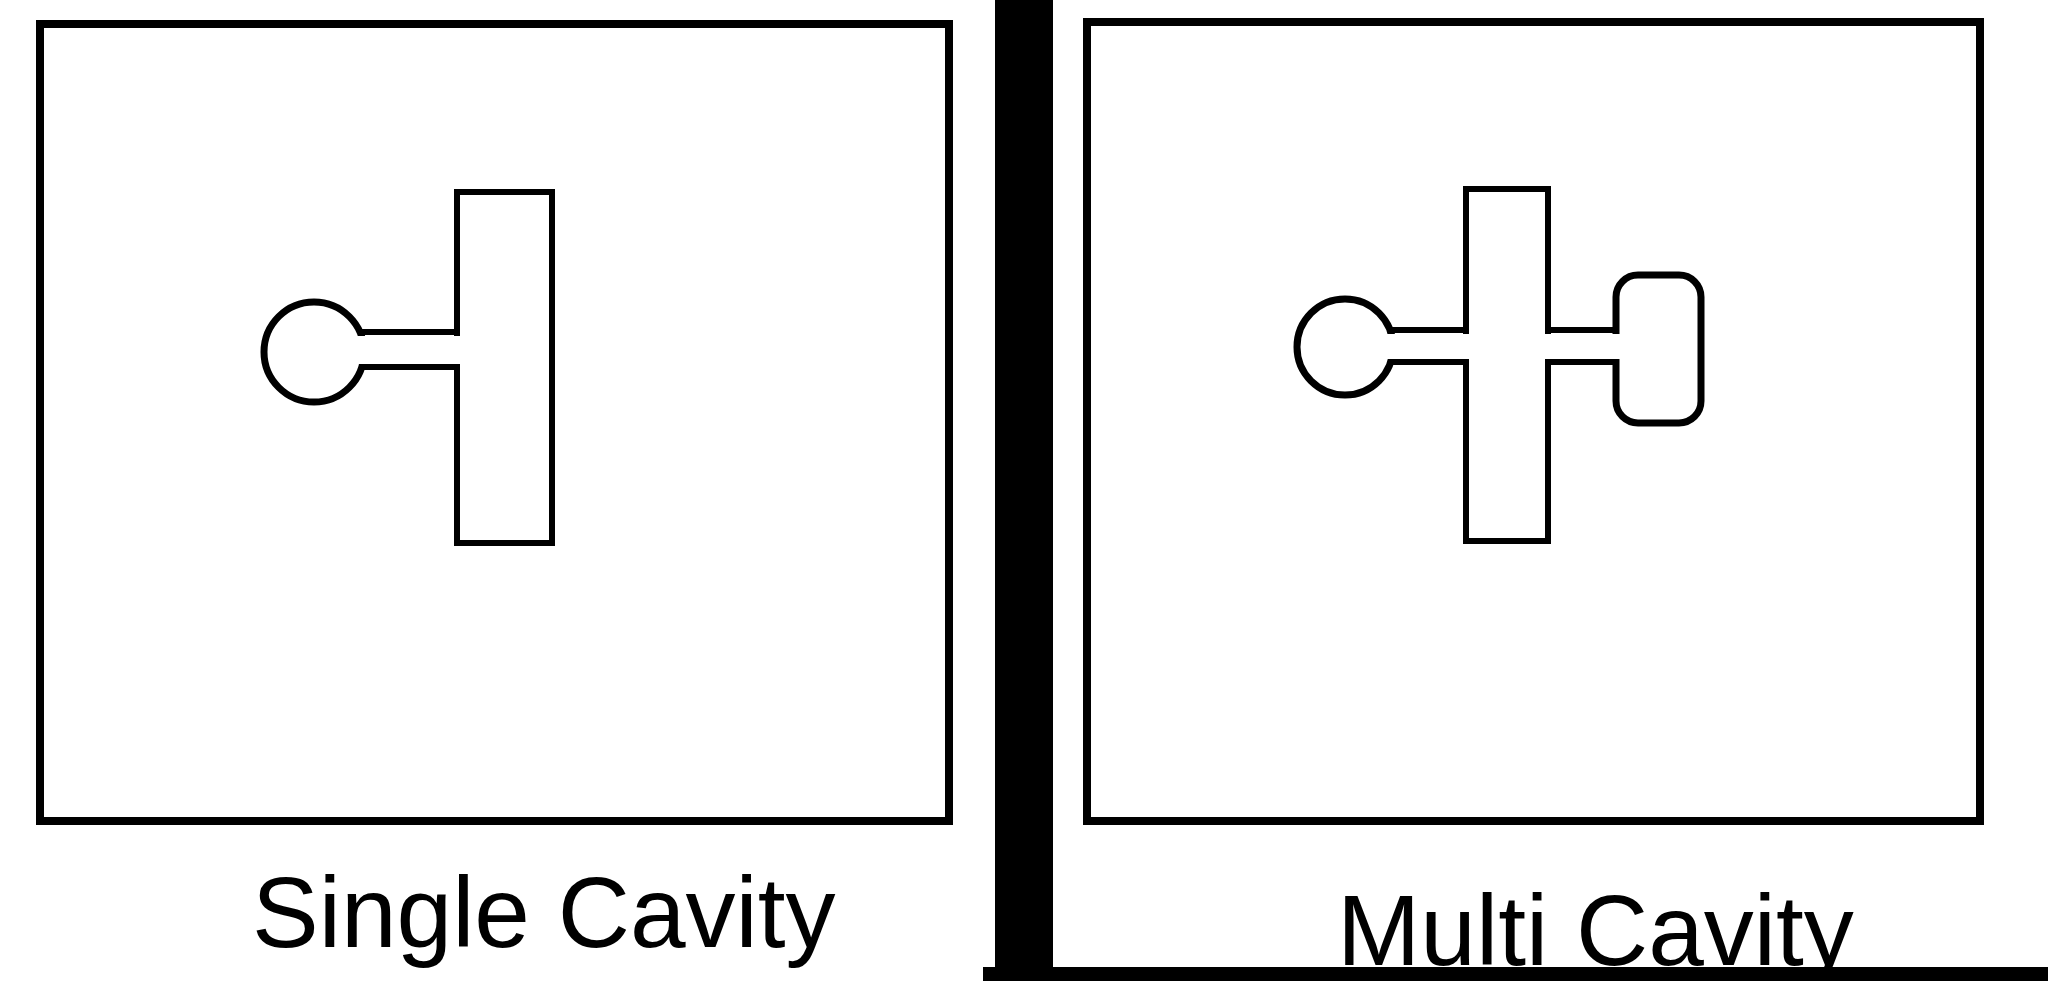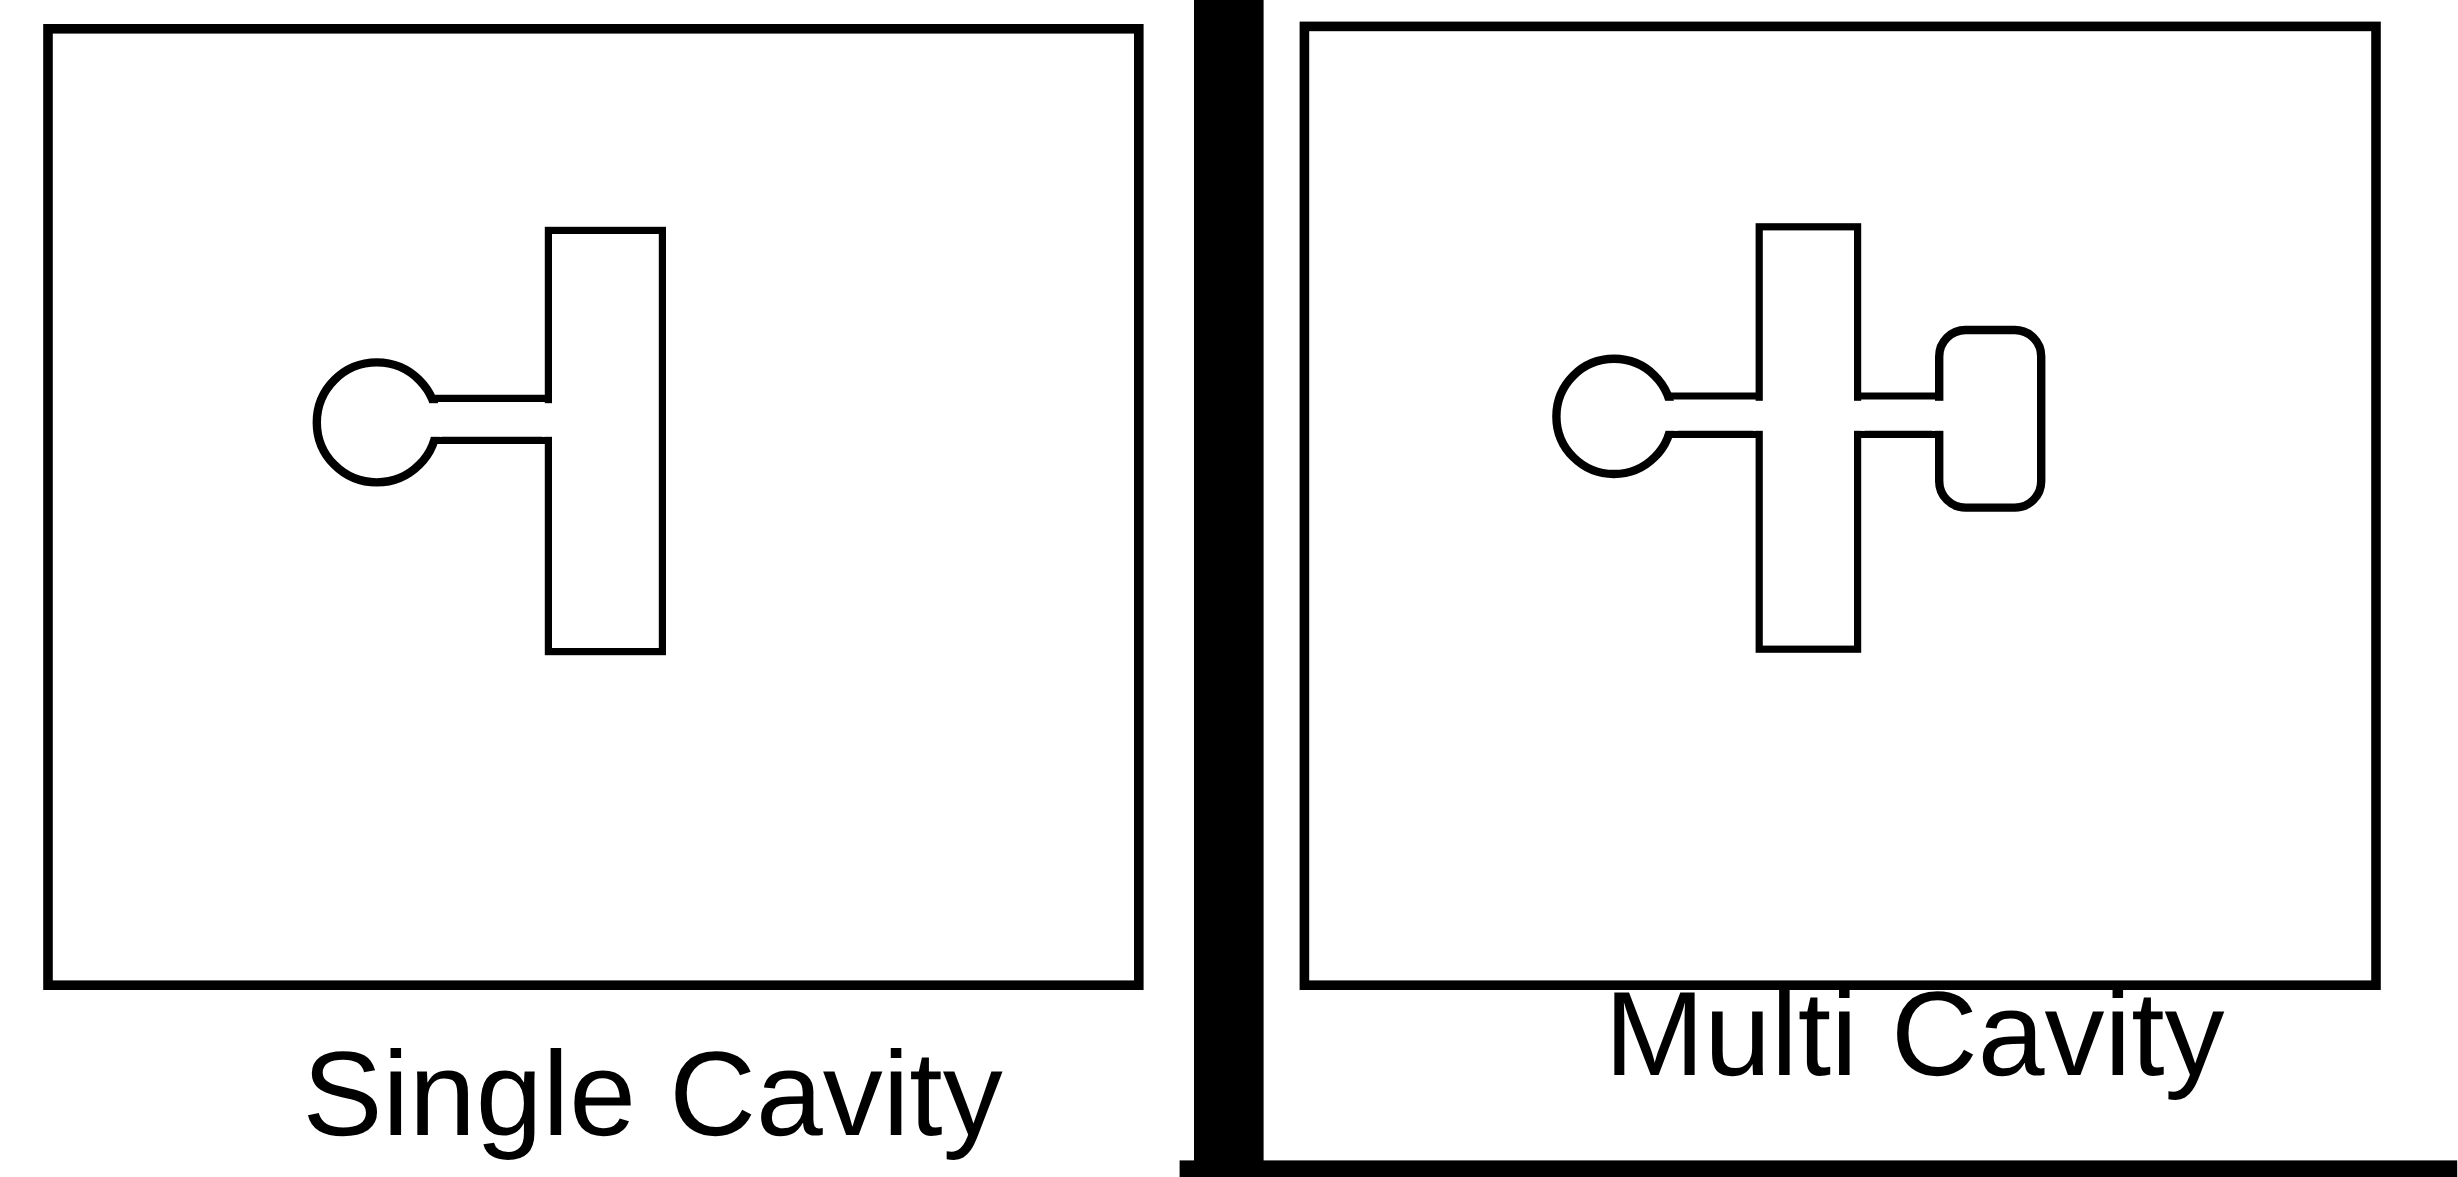--- a/index.html
+++ b/index.html
@@ -73,21 +73,21 @@
     position: absolute;
     margin: 0;
     font-weight: 400;
     font-size: 100px;
     line-height: 100px;
     color: #000000;
     white-space: nowrap;
     font-family: "Liberation Sans", sans-serif;
   }
   #caption-single { left: 252px;  top: 862px; text-align: right; }
-  #caption-multi  { left: 1337px; top: 812px; }
+  #caption-multi  { left: 1337px; top: 880px; }
 </style>
 </head>
 <body>
 
 <div id="stage">
 
   <div class="panel" id="panel-single"></div>
 
   <div class="panel" id="panel-multi"></div>
 

